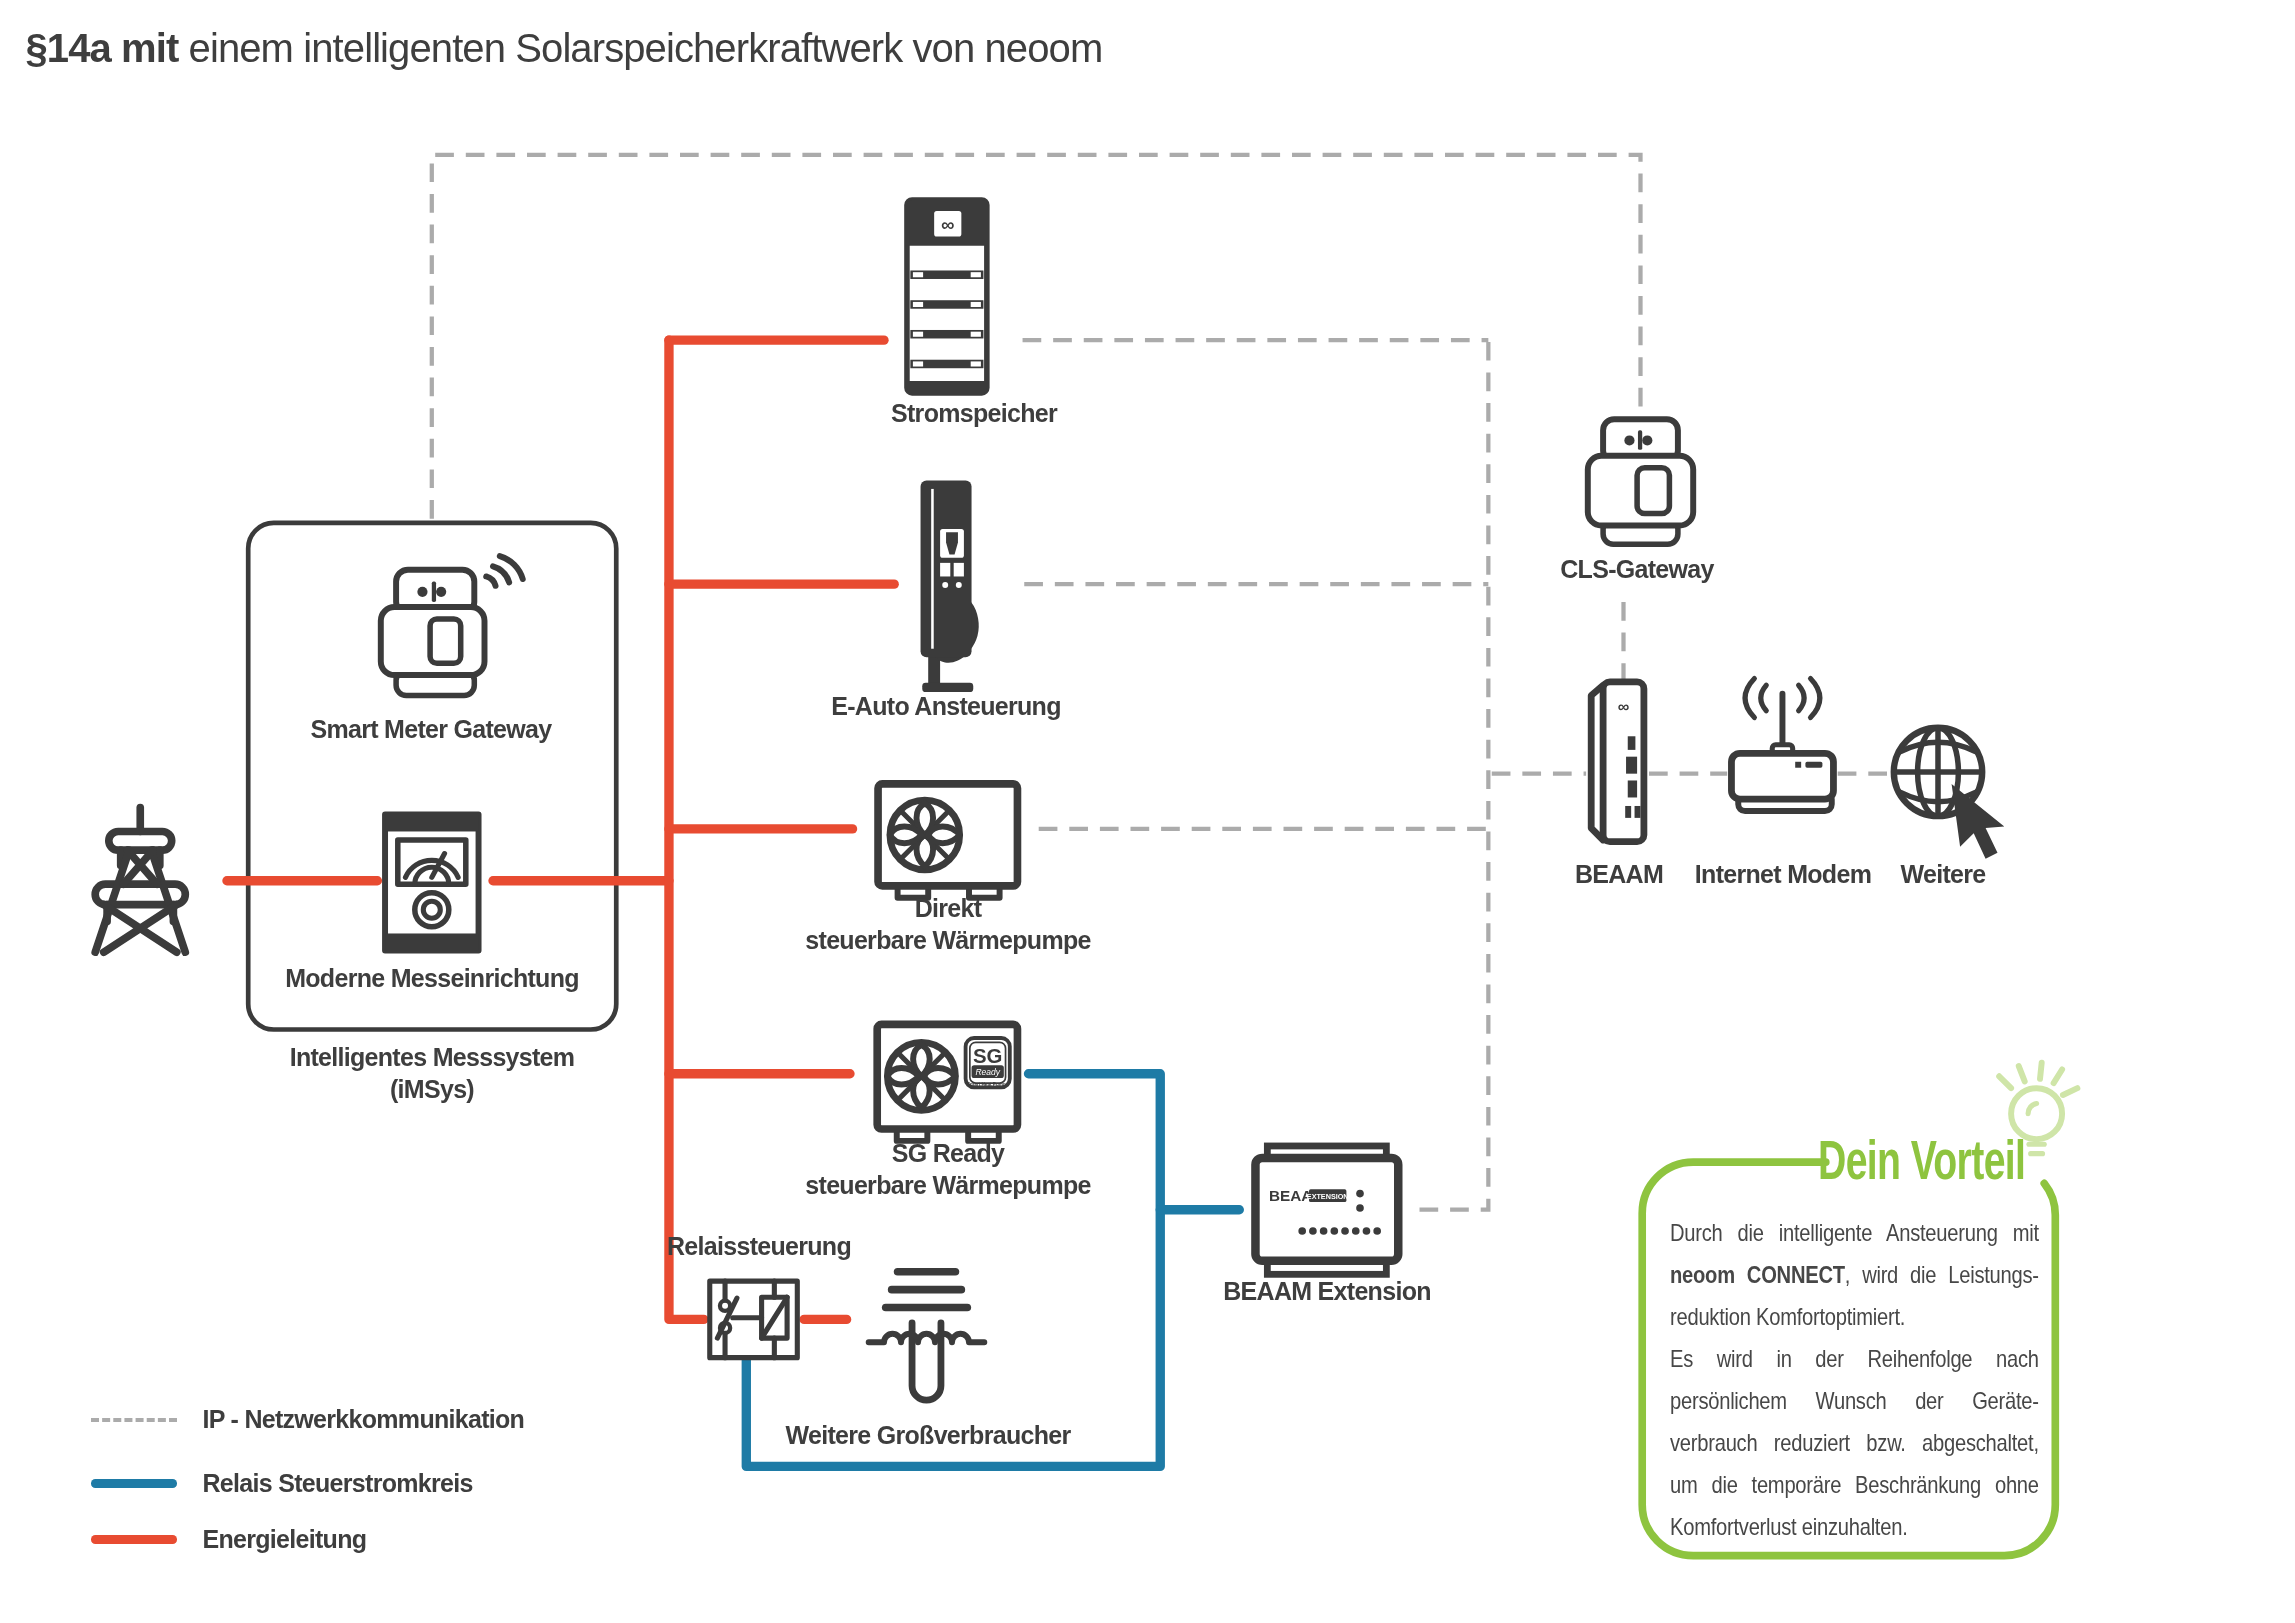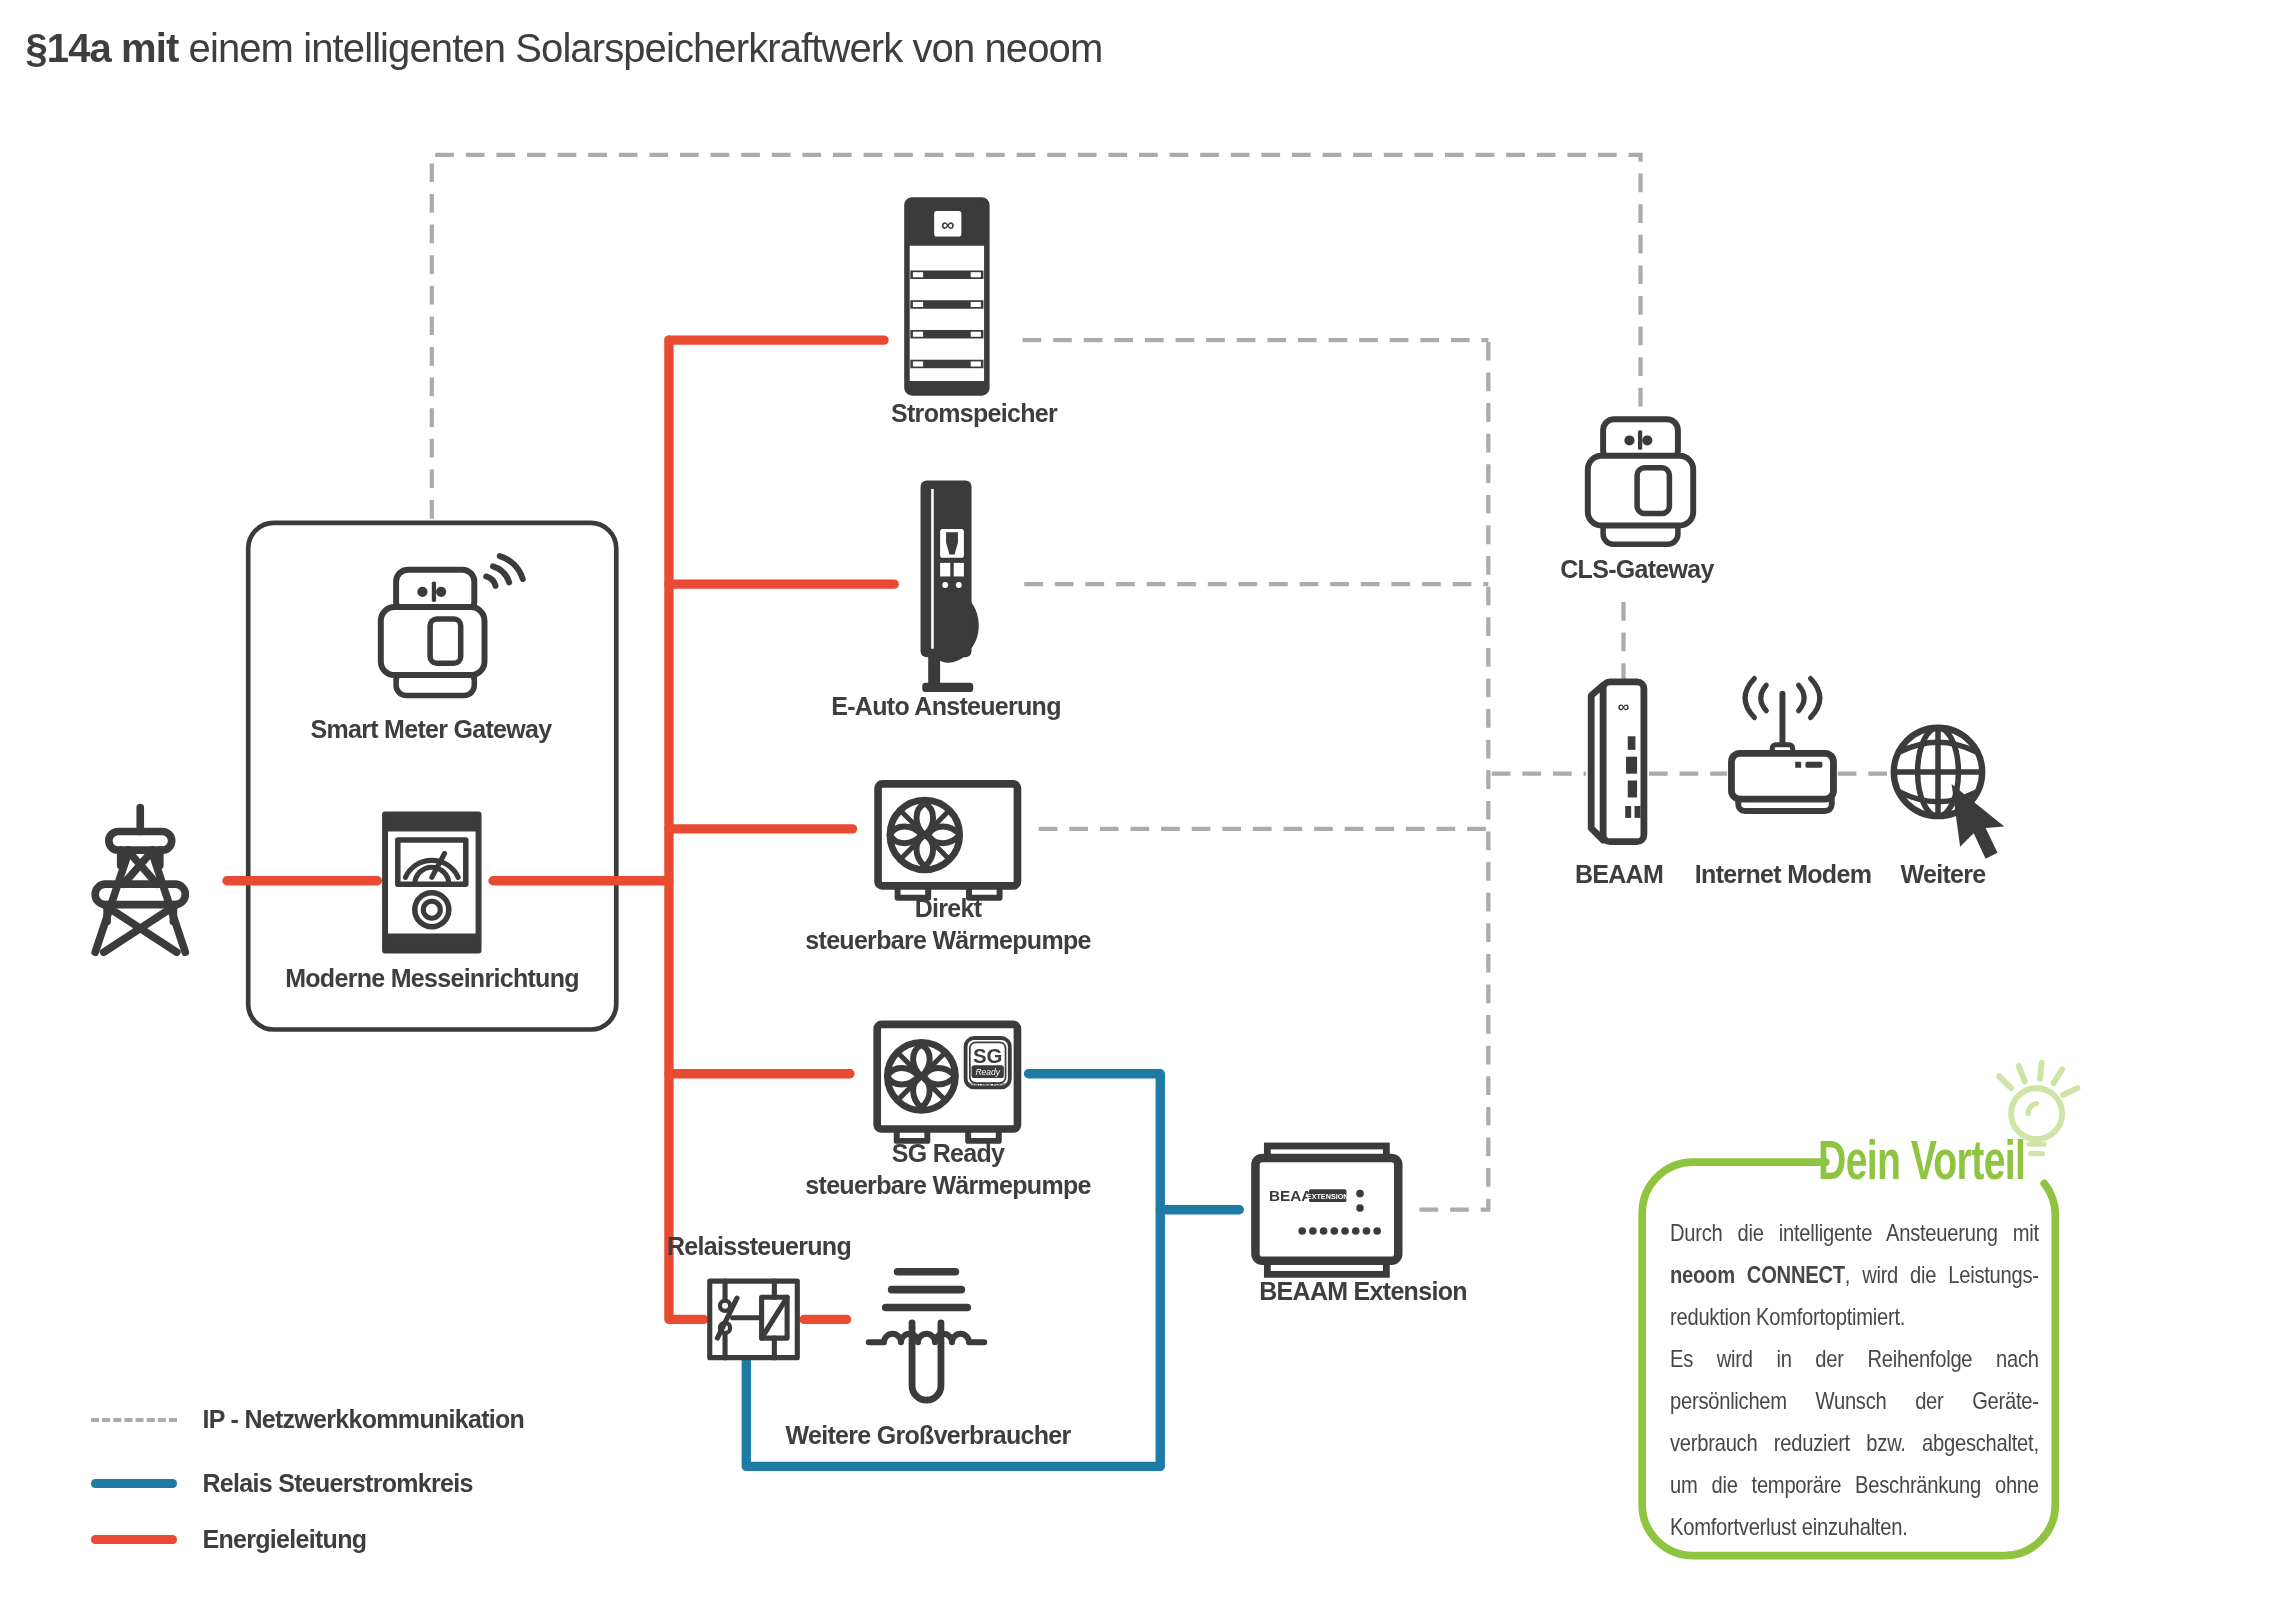--- a/index.html
+++ b/index.html
@@ -290,23 +290,27 @@
   <span class="ln">steuerbare Wärmepumpe</span>
 </div>
 <div class="lbl" style="left:948px;top:1137px;">
   <span class="ln">SG Ready</span>
   <span class="ln">steuerbare Wärmepumpe</span>
 </div>
 <div class="lbl" style="left:759px;top:1230px;">Relaissteuerung</div>
 <div class="lbl" style="left:928px;top:1419px;">Weitere Großverbraucher</div>
 <div class="lbl" style="left:431px;top:713px;">Smart Meter Gateway</div>
 <div class="lbl" style="left:432px;top:962px;">Moderne Messeinrichtung</div>
+<div class="lbl" style="left:432px;top:1041px;">
+  <span class="ln">Intelligentes Messsystem</span>
+  <span class="ln">(iMSys)</span>
+</div>
 <div class="lbl" style="left:1637px;top:553px;">CLS-Gateway</div>
 <div class="lbl" style="left:1619px;top:858px;">BEAAM</div>
-<div class="lbl" style="left:1327px;top:1275px;margin-left:36px;">BEAAM Extension</div>
+<div class="lbl" style="left:1327px;top:1275px;">BEAAM Extension</div>
 <div class="lbl" style="left:1783px;top:858px;">Internet Modem</div>
 <div class="lbl" style="left:1943px;top:858px;">Weitere</div>
 
 <div class="legend">
   <div class="legend-row" style="top:1px;">
     <span class="swatch sw-dash"></span>
     <span class="ltext">IP - Netzwerkkommunikation</span>
   </div>
   <div class="legend-row" style="top:65px;">
     <span class="swatch sw-blue"></span>

